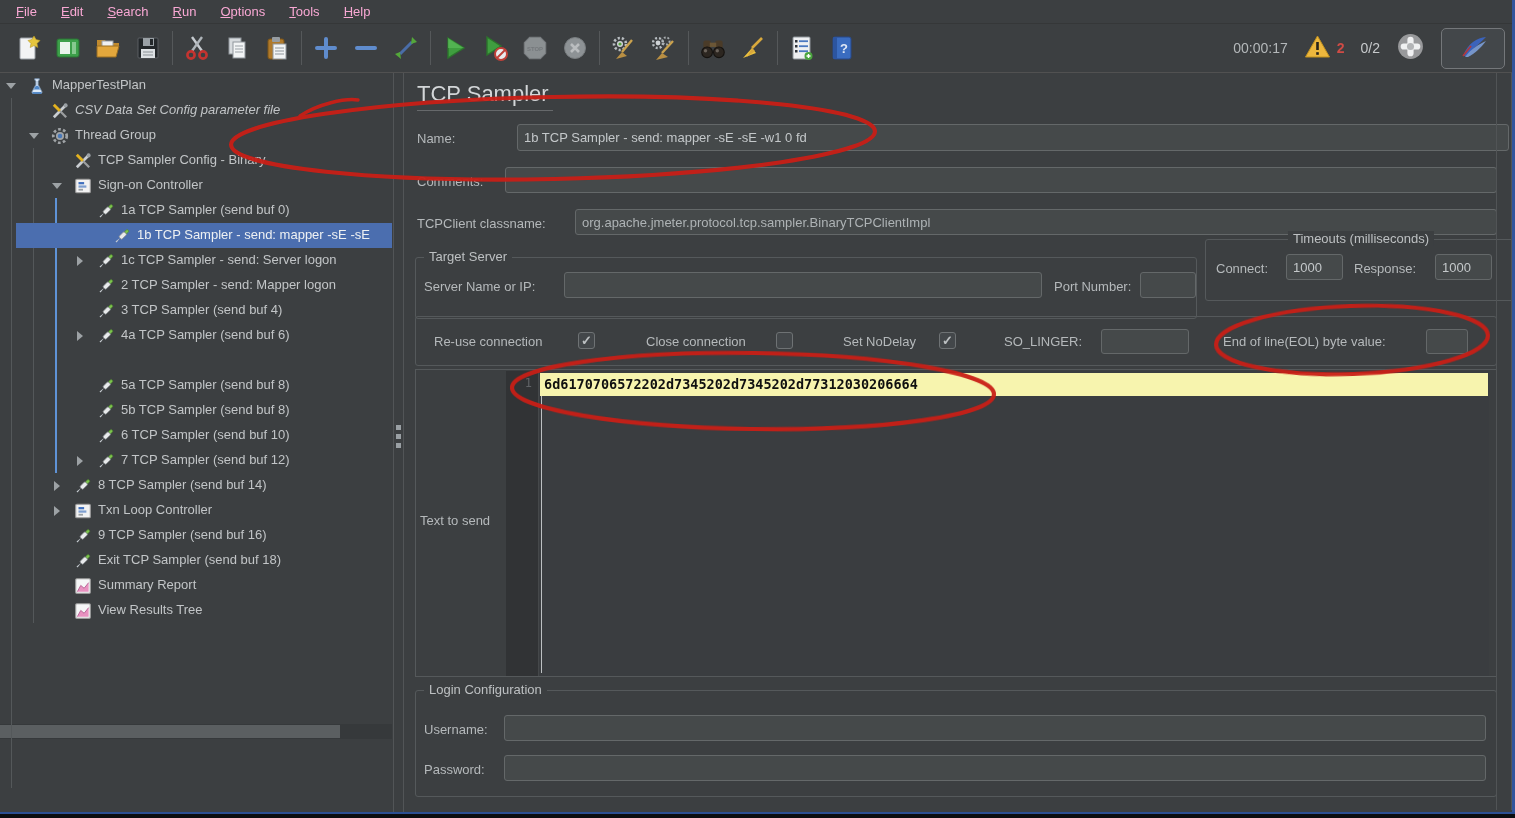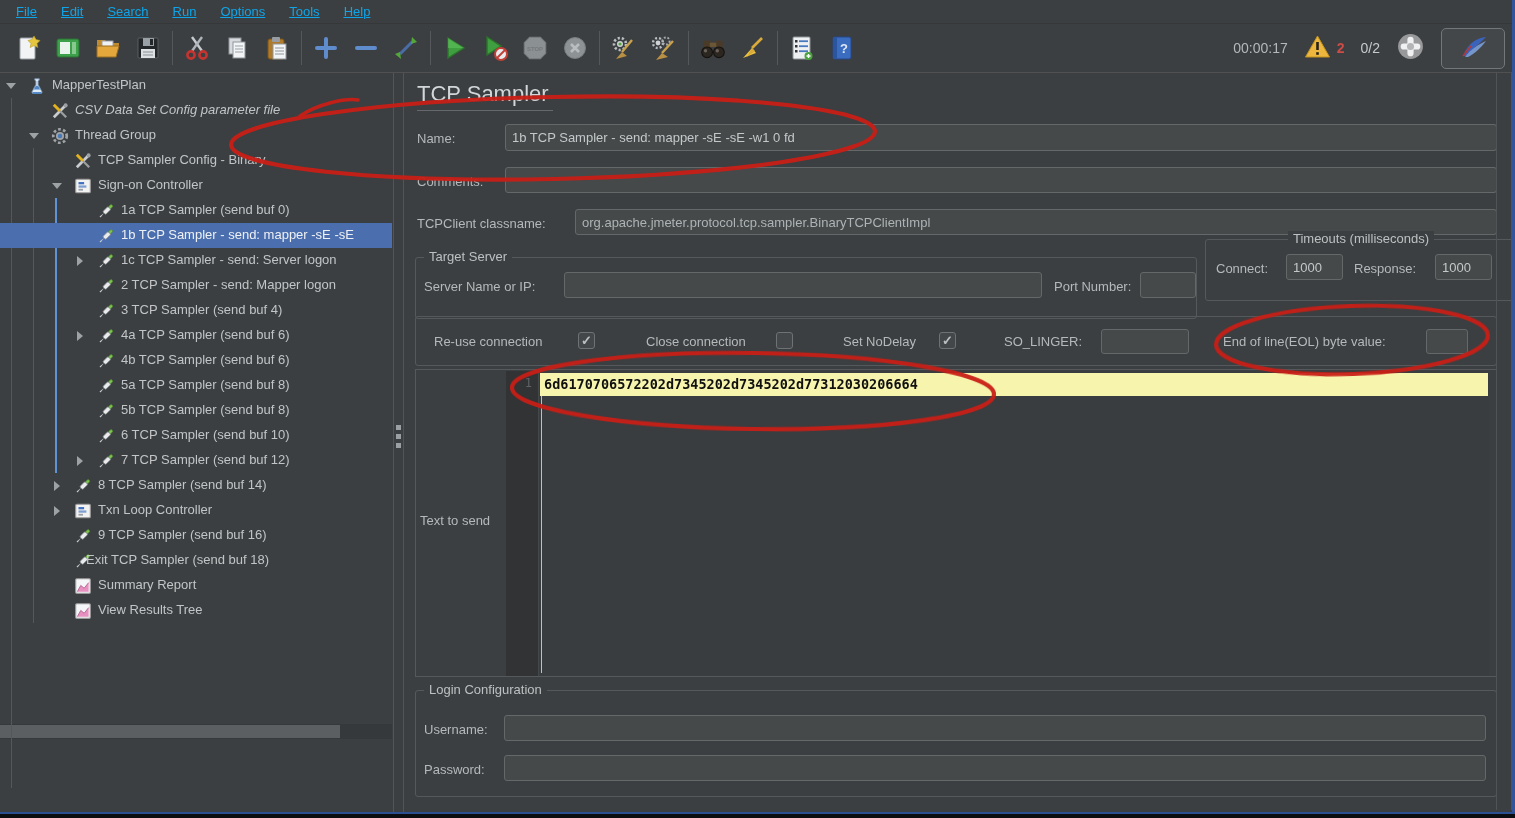--- a/index.html
+++ b/index.html
@@ -5,42 +5,42 @@
   * { box-sizing: border-box; margin: 0; padding: 0; }
   html,body { width:1515px; height:818px; overflow:hidden; }
   body {
     position:relative; background:#3c3f41; color:#bbbfc1;
     font-family:"Liberation Sans", sans-serif; font-size:13px;
   }
   
   .menubar { position:absolute; left:0; top:0; width:100%; height:24px;
     display:flex; align-items:center; padding-left:6px; gap:4px;
     border-bottom:1px solid #353738; }
-  .menu-item { padding:3px 10px 4px 10px; color:#0ea5e9; cursor:default;text-decoration:underline; }
+  .menu-item { padding:3px 10px 4px 10px; color:#f9a8d4; cursor:default; }
   .menu-item u { text-decoration:underline; }
   
   .toolbar { position:absolute; left:0; top:24px; width:100%; height:49px;
     display:flex; align-items:center; padding:0 8px;
     border-bottom:1px solid #515151; }
   .tbtn { width:40px; height:38px; display:flex; align-items:center; justify-content:center; flex:0 0 auto; }
   .tsep { width:1px; height:34px; background:#55585a; margin:0 4px; flex:0 0 auto; }
   .toolbar-right { margin-left:auto; display:flex; align-items:center; gap:16px; padding-right:2px; }
   .timer { color:#b4b8ba; font-size:14px; }
   .warn-wrap { display:flex; align-items:center; gap:6px; }
   .warn-count { color:#cf4b45; font-size:14px; font-weight:bold; }
   .thread-count { color:#c7cacc; font-size:14px; }
   .logo-btn { width:64px; height:41px; border:1px solid #74777a; border-radius:5px;
     background:#43474a; display:flex; align-items:center; justify-content:center; }
   
   .tree-panel { position:absolute; left:0; top:73px; width:392px; height:724px; overflow:hidden; }
   .guide { position:absolute; width:1px; background:#54585a; z-index:1; }
   .guide.blue { background:#5f93d6; width:2px; }
   .tree-row { position:absolute; left:0; width:392px; height:25px; z-index:2;
     white-space:nowrap; overflow:hidden; }
-  .tree-row.selected { background:#4b6eaf; }
+  .tree-row.selected { background:#4b6eaf;margin-left:16px; }
   .tree-row .tlabel { position:absolute; top:4px; color:#c2c5c7; }
   .tree-row.selected .tlabel { color:#eef1f3; }
   .tree-row .ticon { position:absolute; top:4px; width:18px; height:18px; }
   .tree-row .ticon svg { width:18px; height:18px; display:block; }
   .exp { position:absolute; top:8px; width:10px; height:10px; }
   .exp.expanded::after { content:""; position:absolute; left:0; top:2px;
     border-left:5px solid transparent; border-right:5px solid transparent; border-top:6px solid #9da2a5; }
   .exp.collapsed::after { content:""; position:absolute; left:2px; top:0;
     border-top:5px solid transparent; border-bottom:5px solid transparent; border-left:6px solid #9da2a5; }
   .hscroll { position:absolute; left:0; top:724px; width:392px; height:15px; background:#36393b; }
@@ -414,33 +414,20 @@
         <svg viewBox="0 0 16 16">
           <g transform="rotate(45 8 8)">
             <rect x="6.9" y="0.5" width="2.6" height="3.6" rx="1" fill="#7cc24e" stroke="#4f8c2e" stroke-width=".6"></rect>
             <rect x="6.4" y="4" width="3.6" height="6.5" rx="1" fill="#e9ebec" stroke="#8a8f93" stroke-width=".7"></rect>
             <polygon points="8,10.5 8.7,15.5 7.3,15.5" fill="#c6cbd0"></polygon>
           </g>
         </svg>
       </span>
       <span class="tlabel" style="left: 121px;">4a TCP Sampler (send buf 6)</span>
     </div>
-    <div class="tree-row" style="top: 275px;">
-      <span class="exp none" style="left: 75px;"></span>
-      <span class="ticon" style="left: 97px;">
-        <svg viewBox="0 0 16 16">
-          <g transform="rotate(45 8 8)">
-            <rect x="6.9" y="0.5" width="2.6" height="3.6" rx="1" fill="#7cc24e" stroke="#4f8c2e" stroke-width=".6"></rect>
-            <rect x="6.4" y="4" width="3.6" height="6.5" rx="1" fill="#e9ebec" stroke="#8a8f93" stroke-width=".7"></rect>
-            <polygon points="8,10.5 8.7,15.5 7.3,15.5" fill="#c6cbd0"></polygon>
-          </g>
-        </svg>
-      </span>
-      <span class="tlabel" style="left: 121px;">4b TCP Sampler (send buf 6)</span>
-    </div>
     <div class="tree-row" style="top: 300px;">
       <span class="exp none" style="left: 75px;"></span>
       <span class="ticon" style="left: 97px;">
         <svg viewBox="0 0 16 16">
           <g transform="rotate(45 8 8)">
             <rect x="6.9" y="0.5" width="2.6" height="3.6" rx="1" fill="#7cc24e" stroke="#4f8c2e" stroke-width=".6"></rect>
             <rect x="6.4" y="4" width="3.6" height="6.5" rx="1" fill="#e9ebec" stroke="#8a8f93" stroke-width=".7"></rect>
             <polygon points="8,10.5 8.7,15.5 7.3,15.5" fill="#c6cbd0"></polygon>
           </g>
         </svg>
@@ -528,21 +515,21 @@
       <span class="exp none" style="left: 52px;"></span>
       <span class="ticon" style="left: 74px;">
         <svg viewBox="0 0 16 16">
           <g transform="rotate(45 8 8)">
             <rect x="6.9" y="0.5" width="2.6" height="3.6" rx="1" fill="#7cc24e" stroke="#4f8c2e" stroke-width=".6"></rect>
             <rect x="6.4" y="4" width="3.6" height="6.5" rx="1" fill="#e9ebec" stroke="#8a8f93" stroke-width=".7"></rect>
             <polygon points="8,10.5 8.7,15.5 7.3,15.5" fill="#c6cbd0"></polygon>
           </g>
         </svg>
       </span>
-      <span class="tlabel" style="left: 86px;">Exit TCP Sampler (send buf 18)</span>
+      <span class="tlabel" style="left: 98px;">Exit TCP Sampler (send buf 18)</span>
     </div>
     <div class="tree-row" style="top: 525px;">
       <span class="exp none" style="left: 52px;"></span>
       <span class="ticon" style="left: 74px;">
         <svg viewBox="0 0 16 16">
           <rect x="1.5" y="1.5" width="13" height="13" rx="1" fill="#f5f6f7" stroke="#9a9a9a"></rect>
           <path d="M3 13 L6 7.5 L9 10 L13 5 V13 Z" fill="#e891c0"></path>
           <path d="M3 13 L6 7.5 L9 10 L13 5" fill="none" stroke="#b55f92" stroke-width=".8"></path>
         </svg>
       </span>
@@ -571,21 +558,21 @@
       <span></span>
       <span></span>
       <span></span>
     </div>
 </div>
 
 <div class="main">
   <div class="panel-title">TCP Sampler</div>
 
   <span class="flabel" style="left:12px; top:58px;">Name:</span>
-  <input class="tfield" style="left: 100px; top: 51px; width: 992px;" value="1b TCP Sampler - send: mapper -sE -sE -w1 0 fd">
+  <input class="tfield" style="left: 112px; top: 51px; width: 992px;" value="1b TCP Sampler - send: mapper -sE -sE -w1 0 fd">
 
   <span class="flabel" style="left:12px; top:101px;">Comments:</span>
   <input class="tfield" style="left: 100px; top: 94px; width: 992px; height: 26px;" value="">
 
   <span class="flabel" style="left:12px; top:143px;">TCPClient classname:</span>
   <input class="tfield" style="left: 170px; top: 136px; width: 922px; height: 26px; color: rgb(174, 179, 181);" value="org.apache.jmeter.protocol.tcp.sampler.BinaryTCPClientImpl">
 
   <div class="group" style="left:10px; top:184px; width:782px; height:62px;">
     <span class="legend">Target Server</span>
     <span class="flabel" style="left:8px; top:21px;">Server Name or IP:</span>

